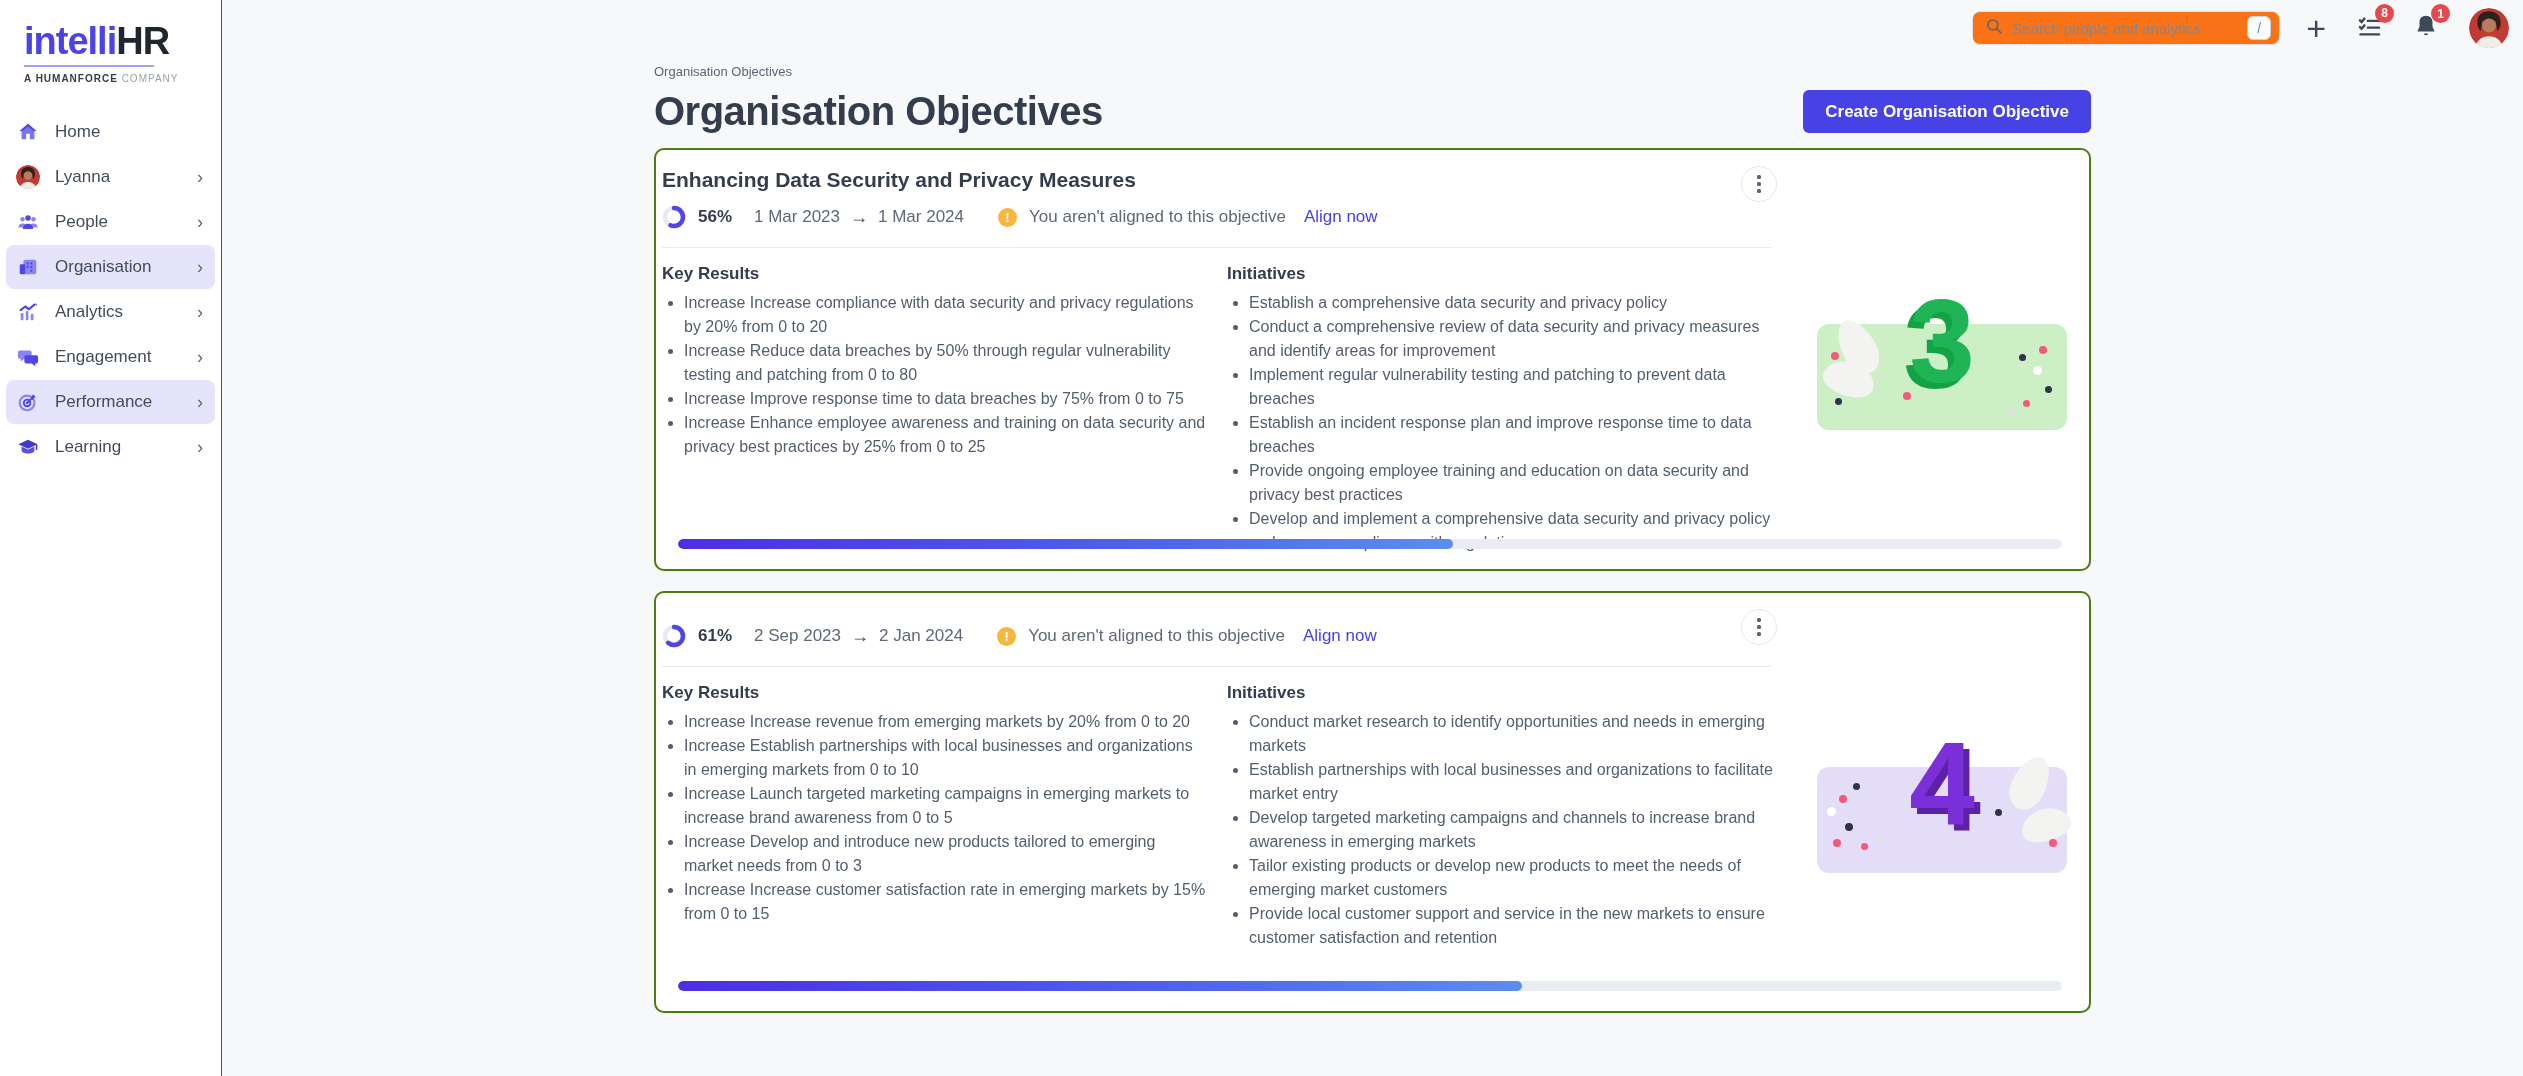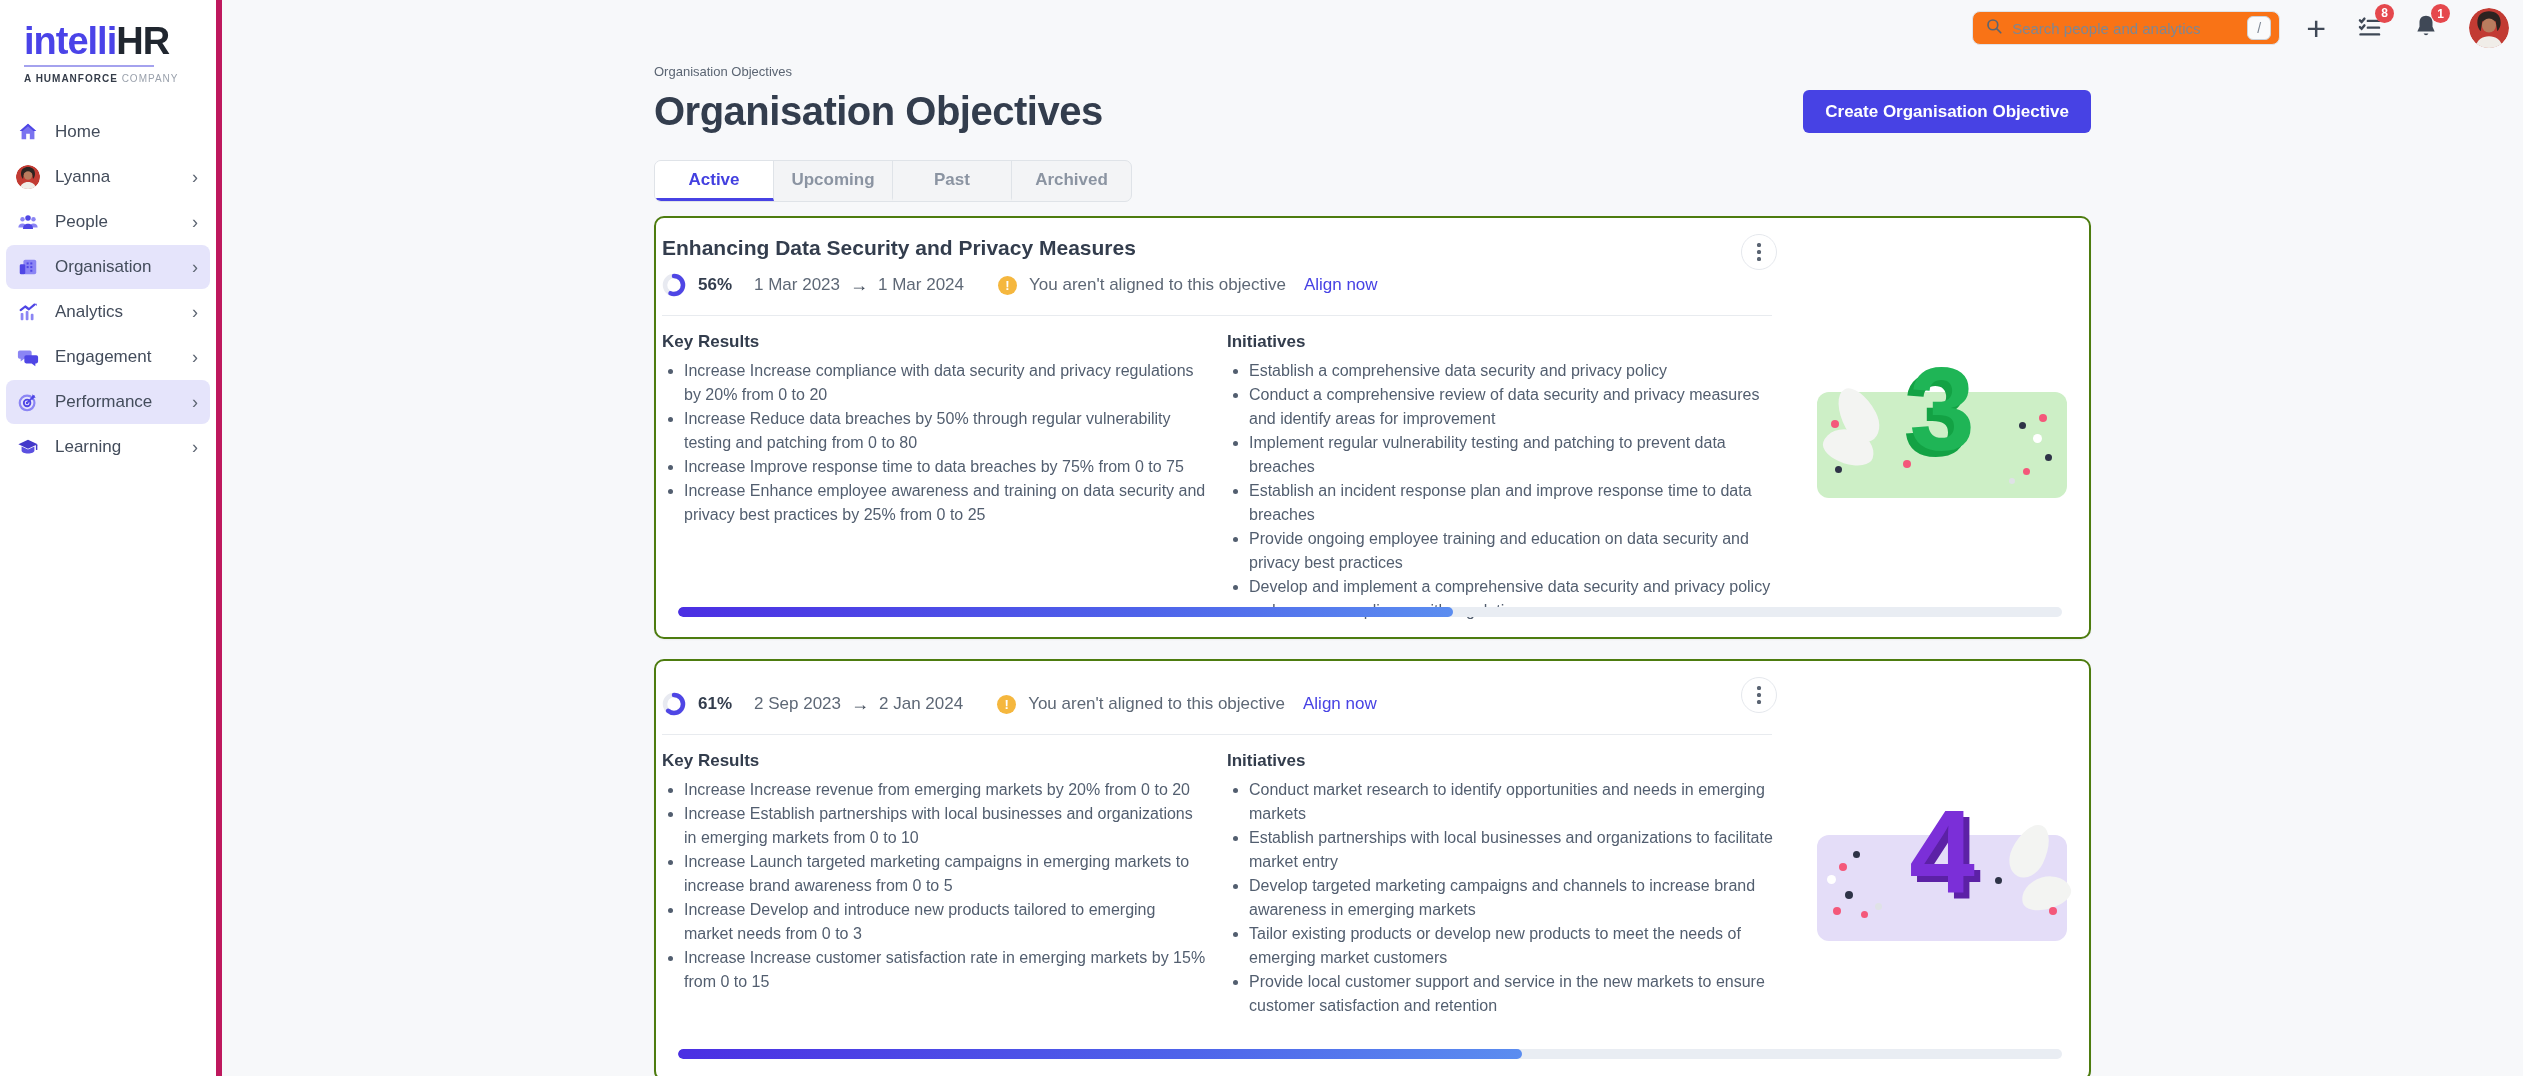--- a/index.html
+++ b/index.html
@@ -6,21 +6,21 @@
   html,body { width:2523px; height:1076px; overflow:hidden; }
   body {
     font-family:"Liberation Sans", sans-serif;
     background:#f7f8fa;
     display:flex;
     color:#3c4656;
   }
   
   .sidebar {
     width:222px; min-width:222px; height:100%;
-    background:#ffffff; border-right:6px solid #be185d;
+    background:#ffffff; border-right:1px solid #be185d;
     padding-top:22px;
   }
   .logo-block { padding-left:24px; margin-bottom:26px; }
   .logo-line1 { font-size:38px; font-weight:700; letter-spacing:-1px; line-height:1; }
   .logo-intelli { color:#4a43e8; }
   .logo-hr { color:#20262f; }
   .logo-rule { width:130px; height:2px; background:#5a55e0; opacity:.55; margin-top:5px; }
   .logo-tagline { margin-top:6px; font-size:10px; letter-spacing:1px; color:#9aa1ac; }
   .logo-tagline b { color:#343c49; font-weight:700; }
   .nav { list-style:none; }
@@ -302,26 +302,20 @@
   </div>
 
   <div class="content">
     <div class="breadcrumb">Organisation Objectives</div>
 
     <div class="title-row">
       <h1 class="page-title">Organisation Objectives</h1>
       <button class="create-btn">Create Organisation Objective</button>
     </div>
 
-    <div class="tabs">
-      <div class="tab active">Active</div>
-      <div class="tab">Upcoming</div>
-      <div class="tab">Past</div>
-      <div class="tab">Archived</div>
-    </div>
 
     
     <section class="card">
       <h2 class="obj-title">Enhancing Data Security and Privacy Measures</h2>
       <div class="meta-row">
         <svg width="24" height="24" viewBox="0 0 24 24">
           <circle cx="12" cy="12" r="9" fill="none" stroke="#e8eaf1" stroke-width="4.5"></circle>
           <circle cx="12" cy="12" r="9" fill="none" stroke="#4f46e5" stroke-width="4.5" stroke-linecap="round" transform="rotate(-90 12 12)" stroke-dasharray="31.67 56.55"></circle>
         </svg>
         <span class="pct">56%</span>

